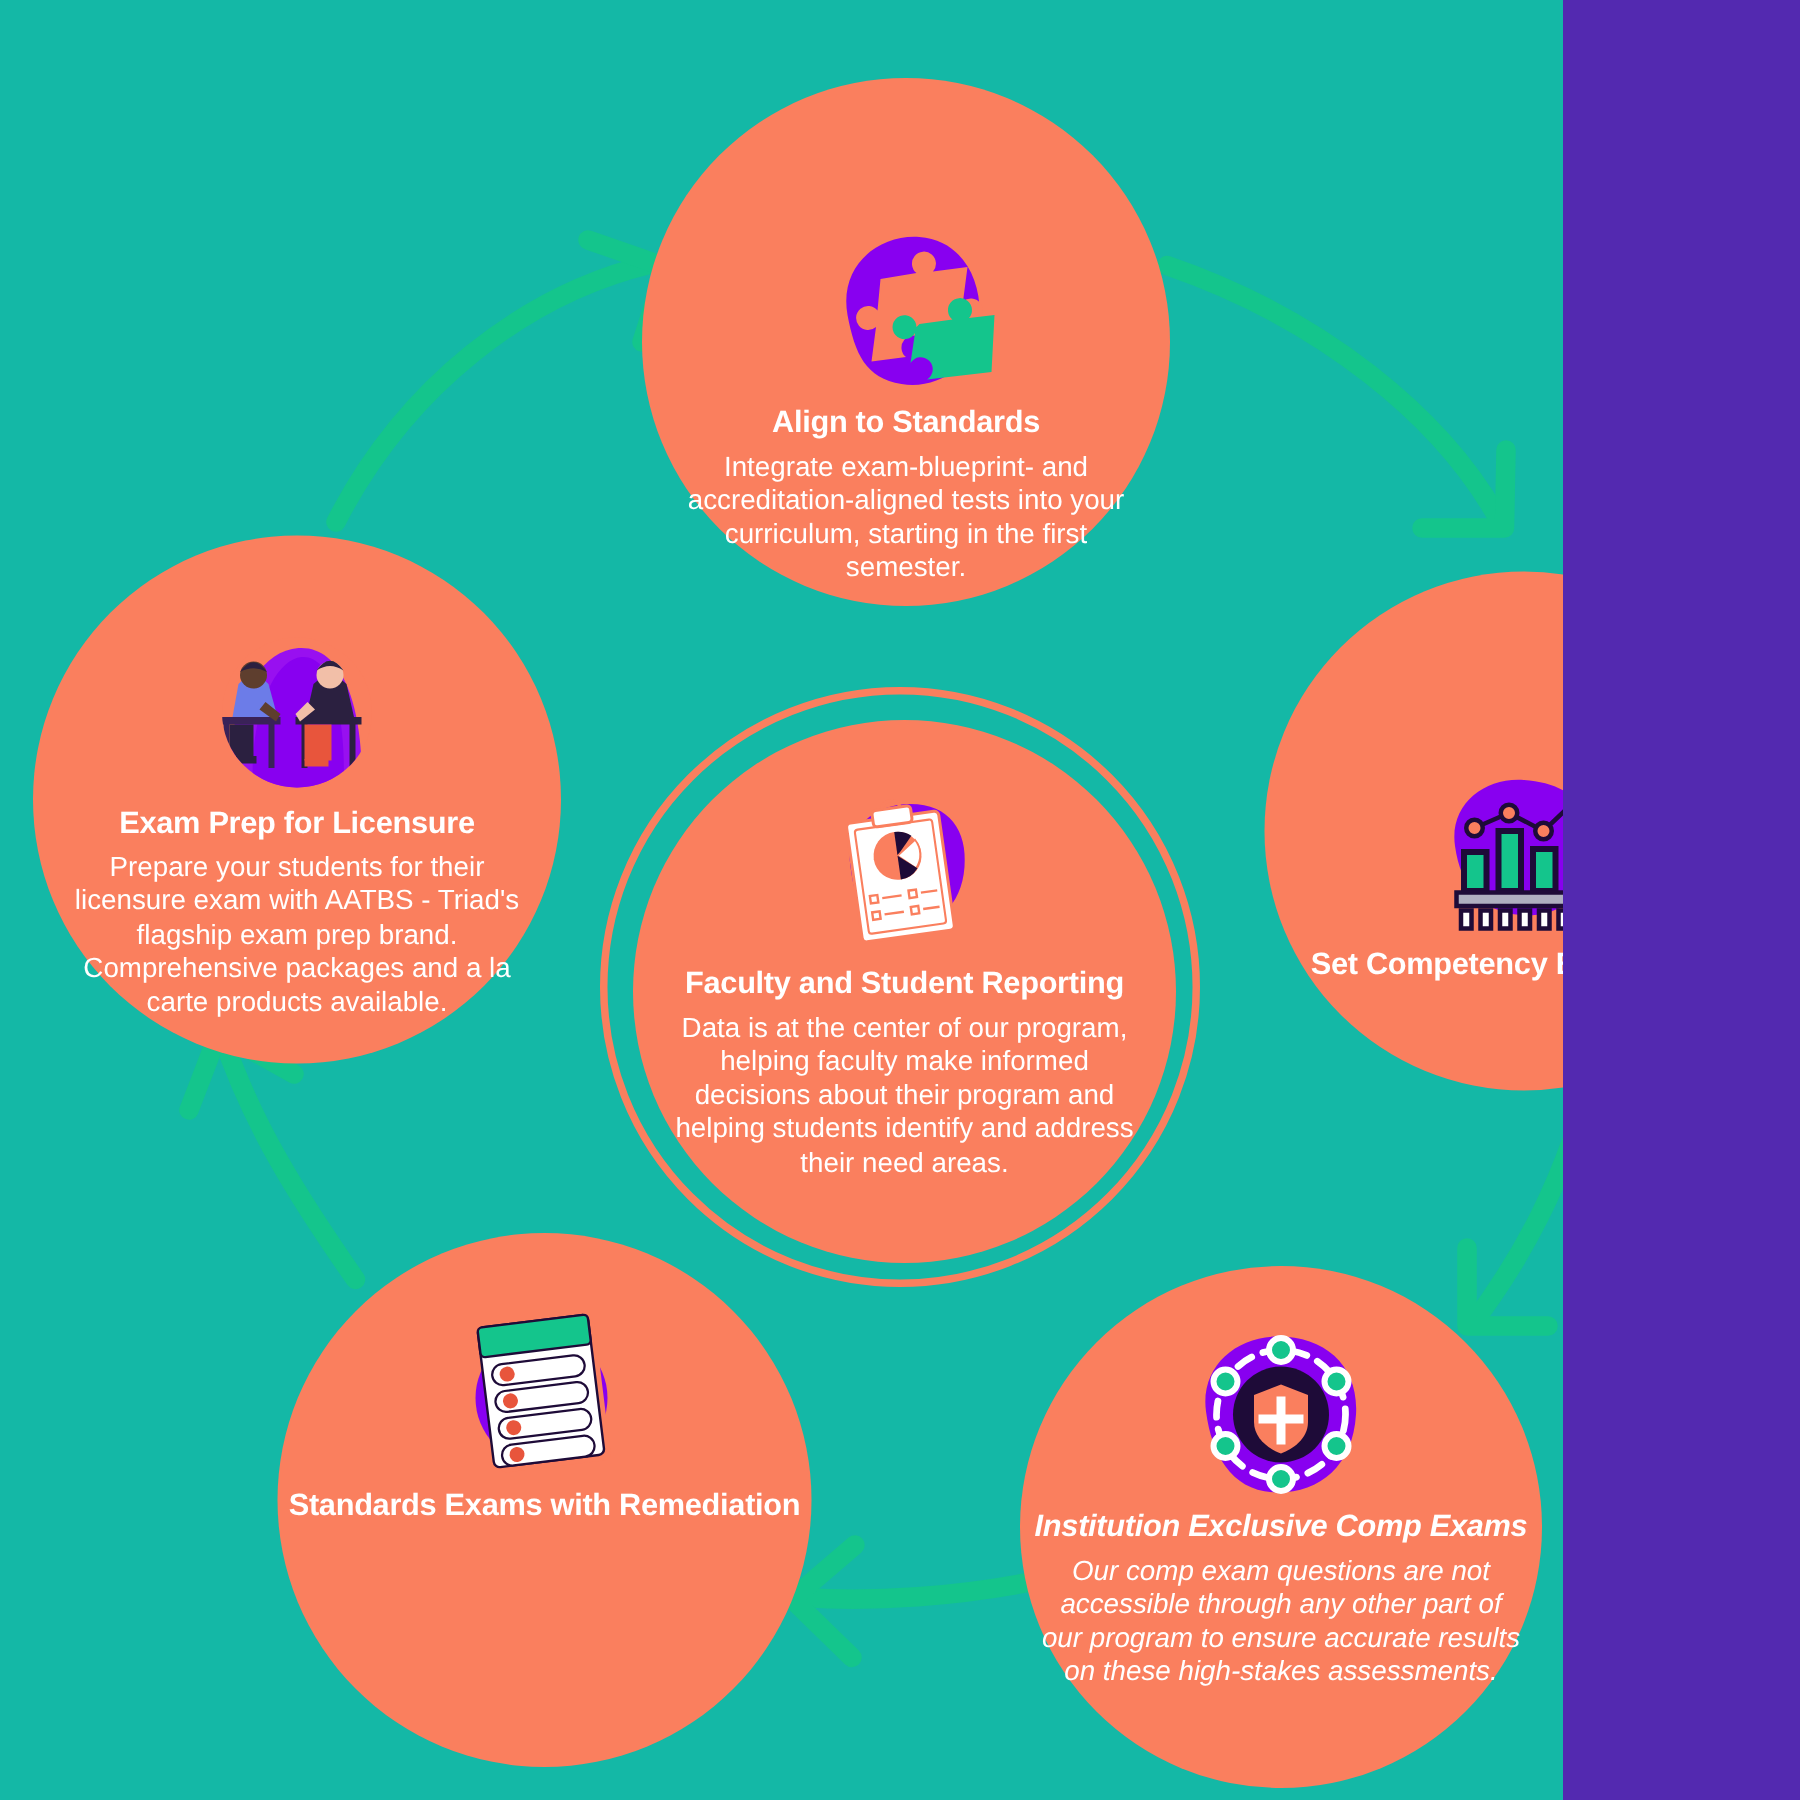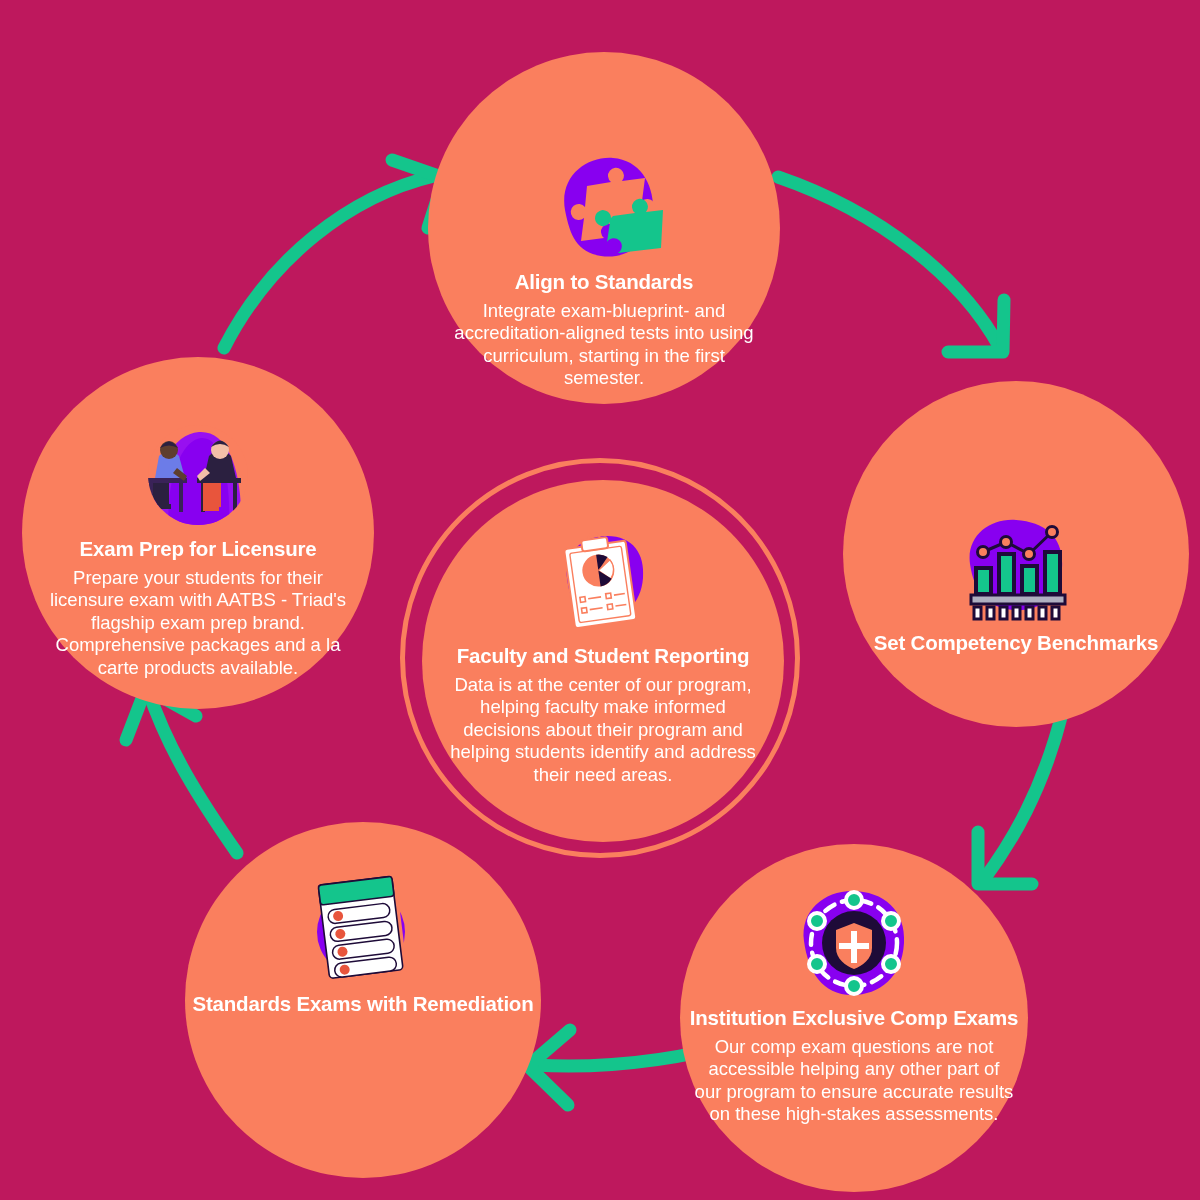--- a/index.html
+++ b/index.html
@@ -2,23 +2,23 @@
 <html><head>
 <meta charset="utf-8">
 <style>
   html, body {
     margin: 0;
     padding: 0;
     background: #5329B0;
   }
   #stage {
     position: relative;
-    width: 1200px;
+    width: 1042px;
     height: 1200px;
-    background: #be185d;
+    background: #14b8a6;
     overflow: hidden;
     font-family: "Liberation Sans", sans-serif;
   }
   .arrows-layer {
     position: absolute;
     left: 0; top: 0;
     width: 1200px;
     height: 1200px;
     z-index: 1;
     pointer-events: none;
@@ -56,21 +56,21 @@
     color: #FFFFFF;
     font-size: 18.5px;
     line-height: 1.22;
     text-align: center;
     padding: 0 14px;
   }
 
   
   #node-align       { left: 428px;  top: 52px;   width: 352px; height: 352px; padding-top: 96px; }
   #node-bench       { left: 843px;  top: 381px;  width: 346px; height: 346px; padding-top: 62px; justify-content: center; }
-  #node-comp        { left: 680px;  top: 844px;  width: 348px; height: 348px; padding-top: 40px; }
+  #node-comp        { left: 680px;  top: 844px;  width: 348px; height: 348px; padding-top: 40px; font-style: italic; }
   #node-practice    { left: 185px;  top: 822px;  width: 356px; height: 356px; padding-top: 48px; }
   #node-prep        { left: 22px;   top: 357px;  width: 352px; height: 352px; padding-top: 58px; }
 
   
   #node-center {
     left: 400px; top: 458px;
     width: 400px; height: 400px;
     border: 5px solid #FA7F5E;
     background: transparent;
     padding: 0;
@@ -132,21 +132,21 @@
 
   <div class="node" id="node-align">
     <div class="icon-wrap">
       <svg class="icon-svg" width="122" height="112" viewBox="0 0 122 112">
         <path d="M22 58 C16 24 44 4 70 6 C98 8 112 34 110 62 C108 92 82 108 58 104 C34 100 27 84 22 58 Z" fill="#8800F0"></path>
         <path d="M44 34 L68 30 A8 8 0 1 1 79 29 L102 26 L99 49 A8 8 0 1 1 98 60 L95 82 L72 85 A8 8 0 1 0 61 86 L38 89 L41 66 A8 8 0 1 1 42 55 Z" fill="#FA7F5E"></path>
         <path d="M70 64 L92 61 A8 8 0 1 1 103 60 L120 58 L118 96 L75 101 A8 8 0 1 0 64 90 L67 70 A8 8 0 1 1 68 66 Z" fill="#14C58C"></path>
       </svg>
     </div>
     <div class="title">Align to Standards</div>
-    <div class="desc">Integrate exam-blueprint- and accreditation-aligned tests into using curriculum, starting in the first semester.</div>
+    <div class="desc">Integrate exam-blueprint- and accreditation-aligned tests into your curriculum, starting in the first semester.</div>
   </div>
 
   <div class="node" id="node-bench">
     <div class="icon-wrap">
       <svg class="icon-svg" width="116" height="110" viewBox="0 0 116 110">
         <path d="M12 50 C8 22 32 4 58 6 C88 8 106 24 104 54 C102 84 80 98 56 96 C30 94 16 78 12 50 Z" fill="#8800F0"></path>
         <g stroke="#1E0B38" stroke-width="4">
           <rect x="18" y="54" width="15" height="26" fill="#14C58C"></rect>
           <rect x="41" y="40" width="15" height="40" fill="#14C58C"></rect>
           <rect x="64" y="52" width="15" height="28" fill="#14C58C"></rect>
@@ -188,21 +188,21 @@
           <circle cx="97" cy="79" r="8"></circle>
           <circle cx="60" cy="101" r="8"></circle>
           <circle cx="23" cy="79" r="8"></circle>
           <circle cx="23" cy="36" r="8"></circle>
         </g>
         <path d="M60 38 L78 45 L78 63 C78 74 68 81 60 84 C52 81 42 74 42 63 L42 45 Z" fill="#FA7F5E"></path>
         <path d="M57 46 h6 v12 h12 v6 h-12 v14 h-6 v-14 h-12 v-6 h12 z" fill="#FFFFFF"></path>
       </svg>
     </div>
     <div class="title">Institution Exclusive Comp Exams</div>
-    <div class="desc">Our comp exam questions are not accessible helping any other part of our program to ensure accurate results on these high-stakes assessments.</div>
+    <div class="desc">Our comp exam questions are not accessible through any other part of our program to ensure accurate results on these high-stakes assessments.</div>
   </div>
 
   <div class="node" id="node-practice">
     <div class="icon-wrap">
       <svg class="icon-svg" width="118" height="116" viewBox="0 0 118 116">
         <circle cx="57" cy="60" r="44" fill="#8800F0"></circle>
         <g transform="rotate(-7 60 58)">
           <rect x="24" y="12" width="74" height="94" rx="4" fill="#FA7F5E"></rect>
           <rect x="20" y="8" width="74" height="94" rx="4" fill="#FFFFFF" stroke="#1E0B38" stroke-width="1.6"></rect>
           <rect x="20" y="8" width="74" height="20" rx="3" fill="#14C58C" stroke="#1E0B38" stroke-width="1.6"></rect>

